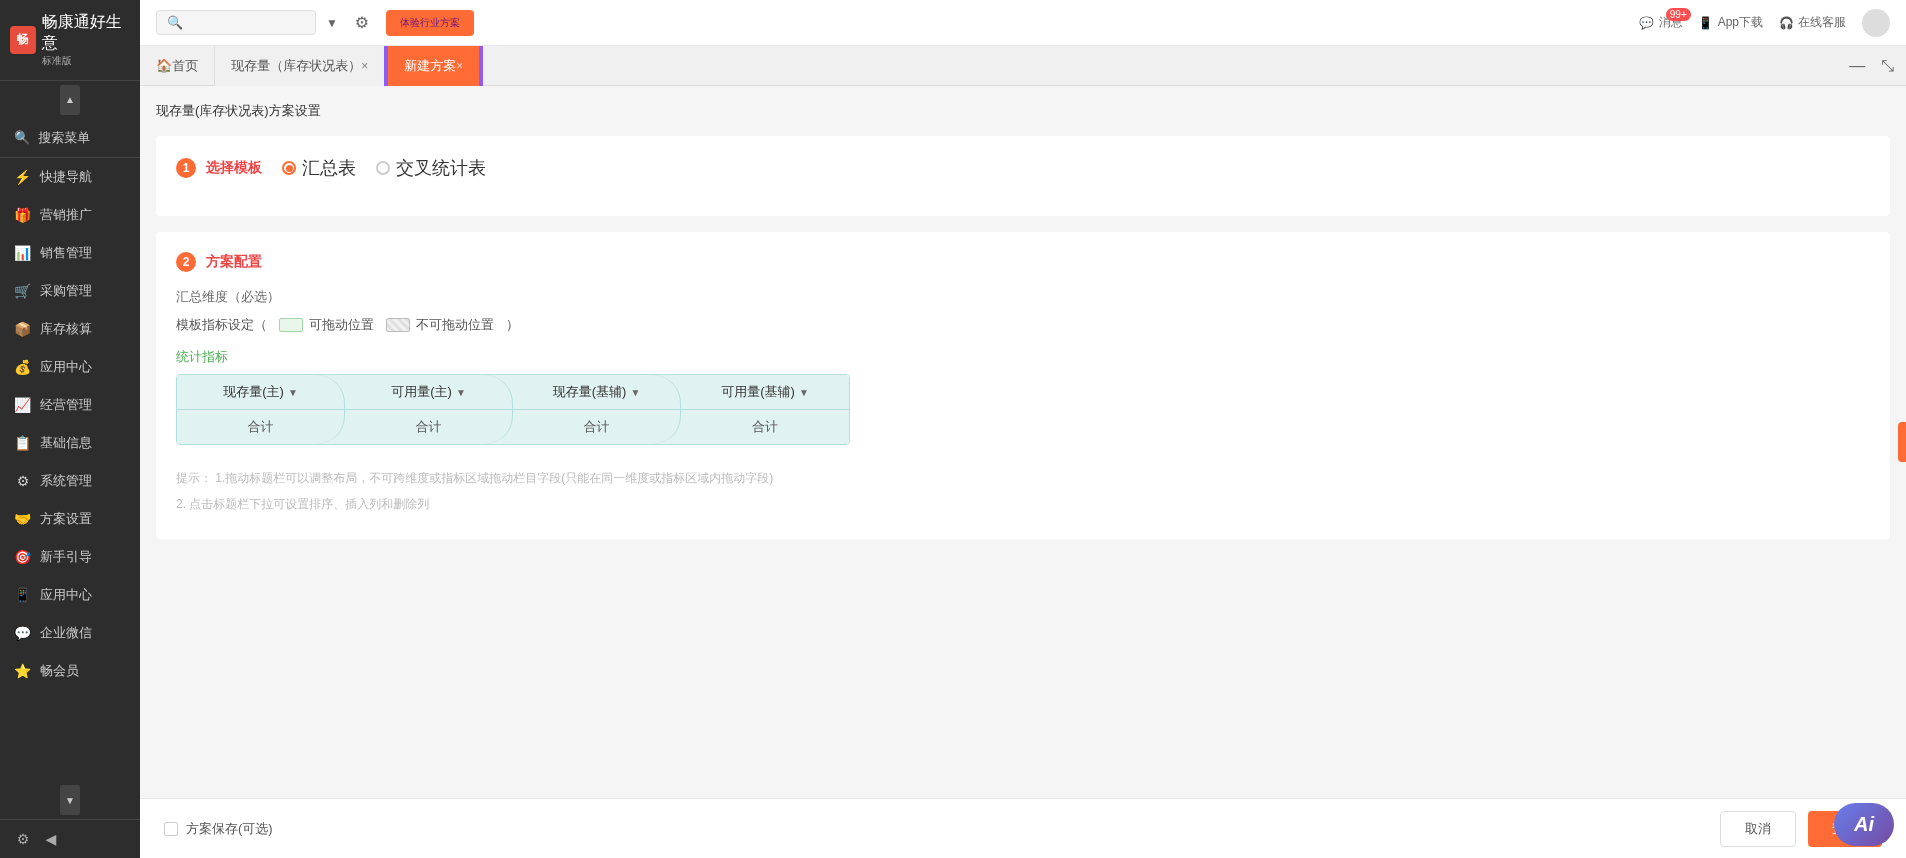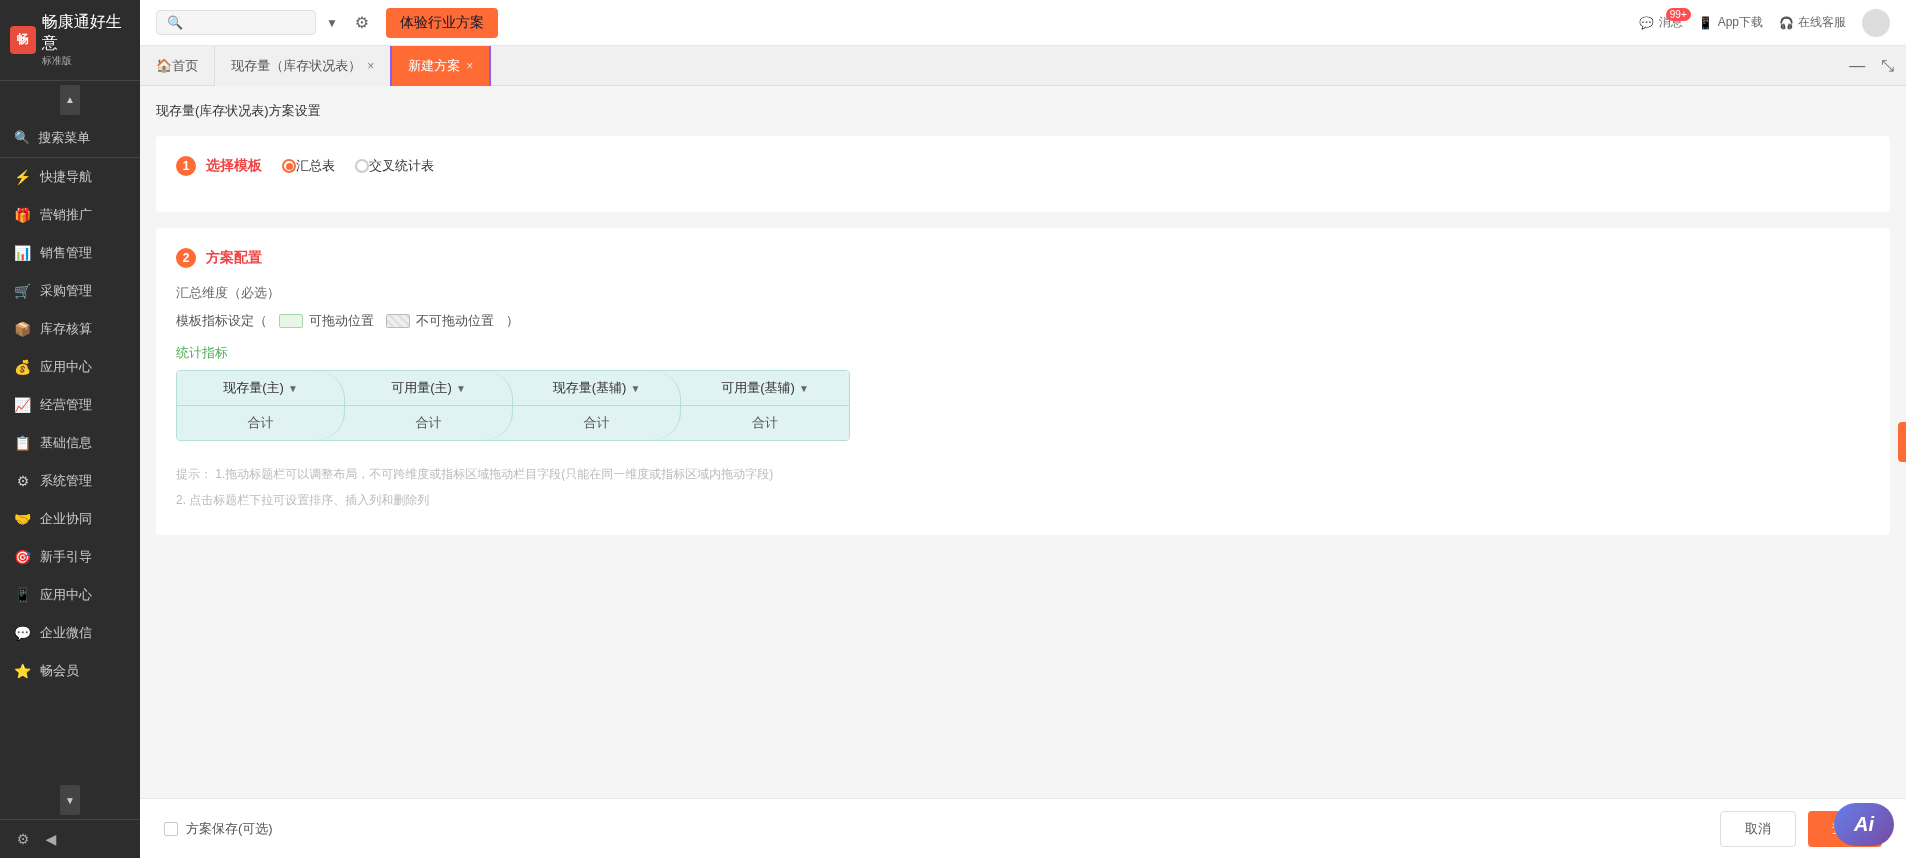--- a/index.html
+++ b/index.html
@@ -157,25 +157,25 @@
       height: 28px;
       display: flex;
       align-items: center;
       justify-content: center;
       color: #666;
       cursor: pointer;
       font-size: 16px;
     }
     .btn-trial {
       background: #ff6b35;
-      color: #0f172a;
+      color: #701a75;
       border: none;
       border-radius: 4px;
       padding: 6px 14px;
-      font-size: 14px;
+      font-size: 10px;
       cursor: pointer;
     }
     .topbar-right {
       display: flex;
       align-items: center;
       gap: 16px;
     }
     .topbar-right-item {
       display: flex;
       align-items: center;
@@ -214,22 +214,21 @@
       flex-shrink: 0;
     }
     .tab {
       height: 40px;
       display: flex;
       align-items: center;
       padding: 14px 16px;
       font-size: 13px;
       cursor: pointer;
       color: #555;
-      border-right: 2px solid #8b5cf6;
-      gap: 6px;
+      border-right: 4px solid #8b5cf6;
       background: #f0f0f0;
     }
     .tab.active {
       background: #ff6b35;
       color: white;
     }
     .tab-close {
       font-size: 12px;
       color: inherit;
       cursor: pointer;
@@ -312,22 +311,23 @@
     
     .radio-group {
       display: flex;
       align-items: center;
       gap: 20px;
       margin-left: 10px;
     }
     .radio-item {
       display: flex;
       align-items: center;
-      cursor: pointer;
-      font-size: 13px;
+      gap: 6px;
+      cursor: pointer;
+      font-size: 18px;
       color: #333;
     }
     .radio-circle {
       width: 14px;
       height: 14px;
       border-radius: 50%;
       border: 2px solid #ccc;
       display: flex;
       align-items: center;
       justify-content: center;
@@ -591,21 +591,21 @@
     <div class="sidebar-item">
       <span class="si-icon">📋</span>
       <span>基础信息</span>
     </div>
     <div class="sidebar-item">
       <span class="si-icon">⚙</span>
       <span>系统管理</span>
     </div>
     <div class="sidebar-item">
       <span class="si-icon">🤝</span>
-      <span>企业协同</span>
+      <span>方案设置</span>
     </div>
     <div class="sidebar-item">
       <span class="si-icon">🎯</span>
       <span>新手引导</span>
     </div>
     <div class="sidebar-item">
       <span class="si-icon">📱</span>
       <span>应用中心</span>
     </div>
     <div class="sidebar-item">

